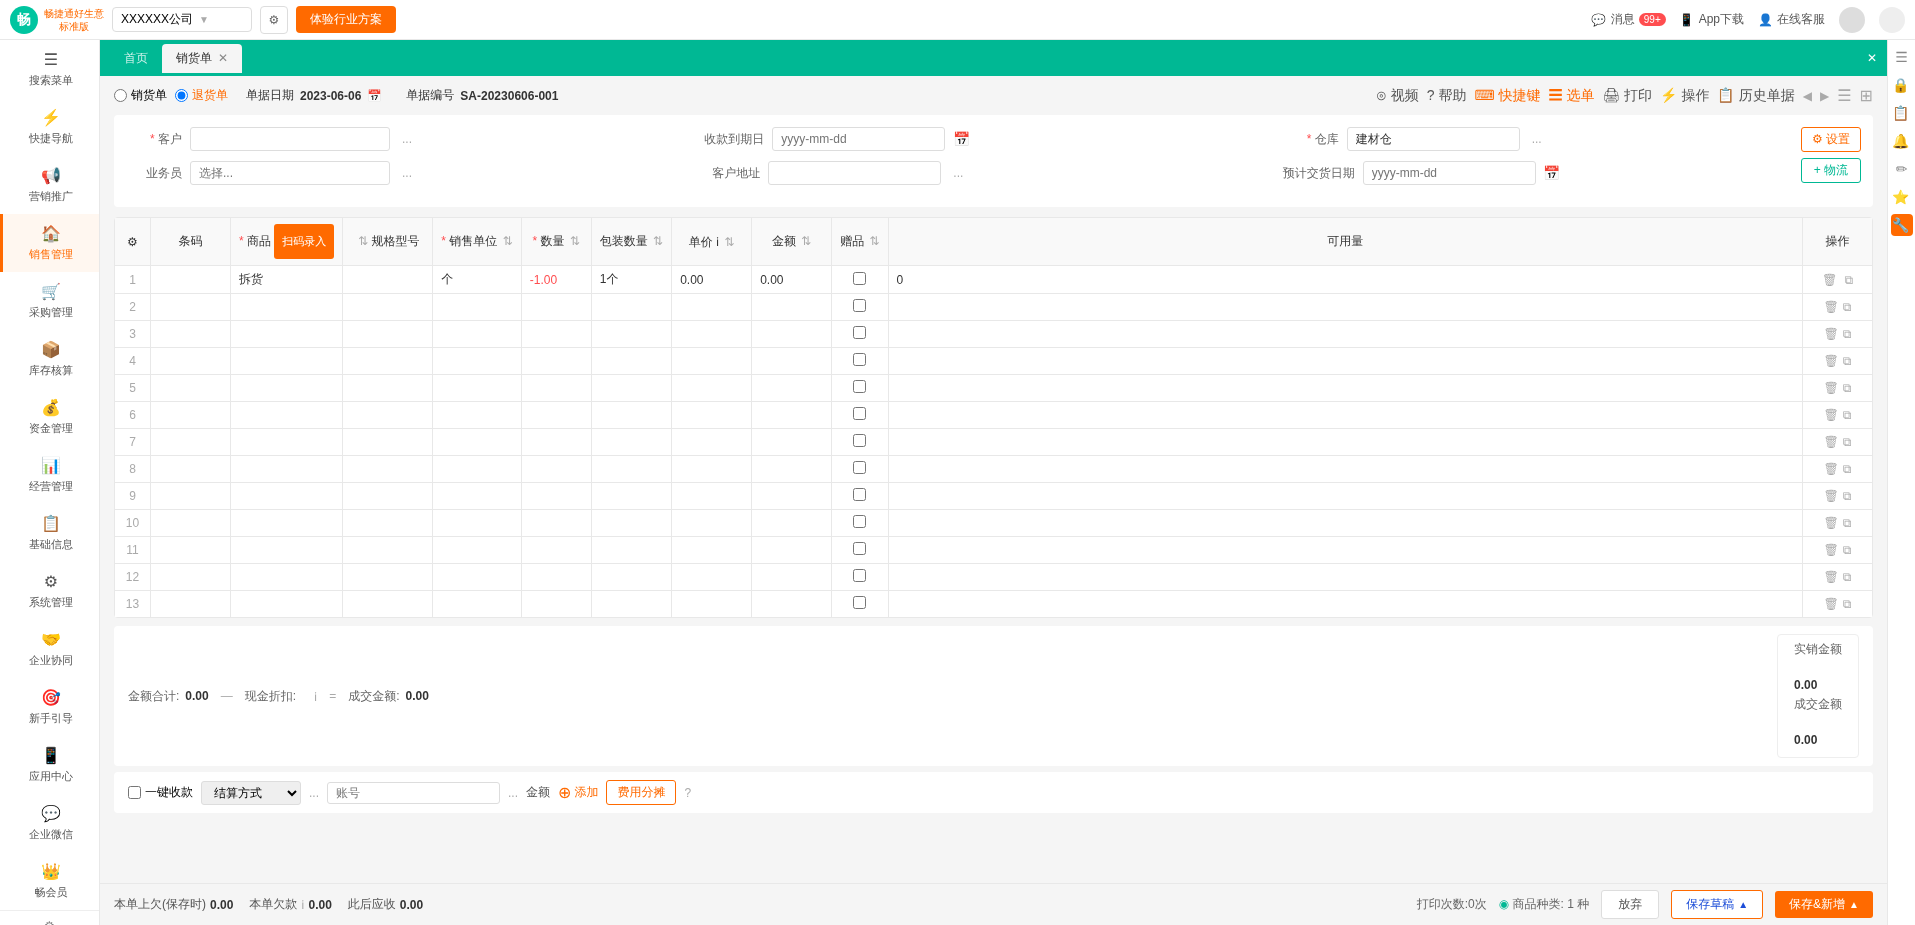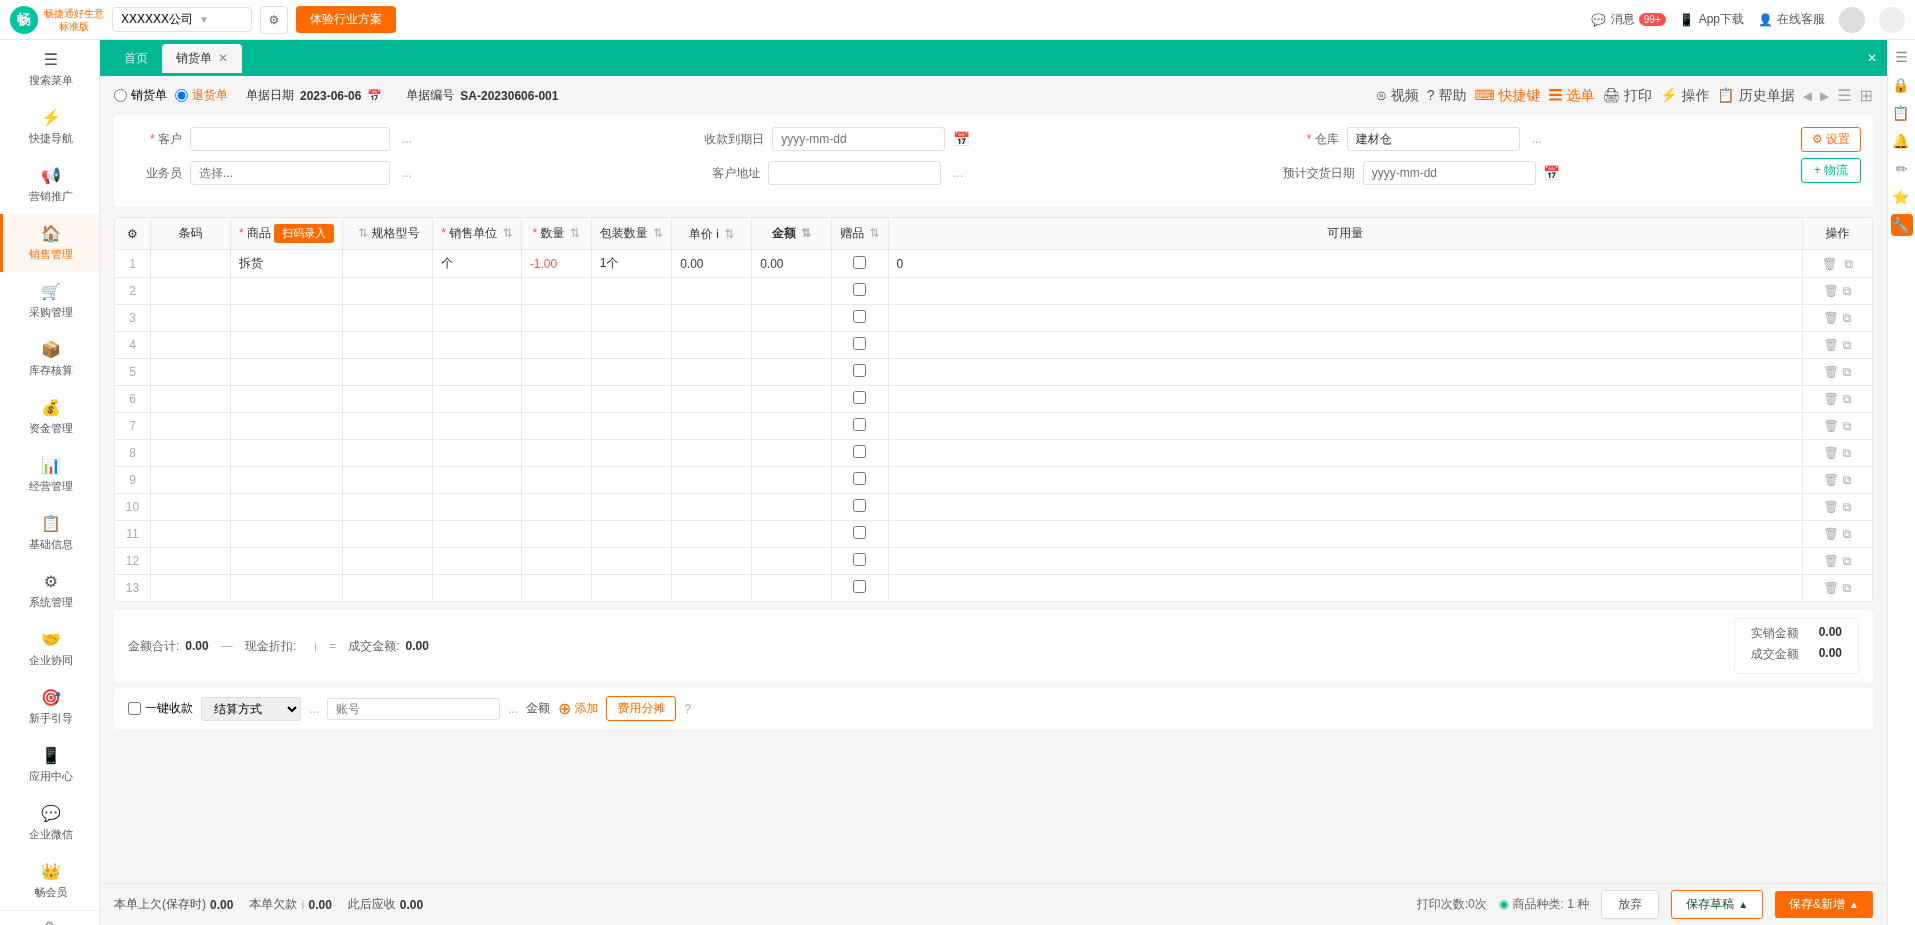--- a/index.html
+++ b/index.html
@@ -60,21 +60,21 @@
     .date-icon { color: #aaa; cursor: pointer; font-size: 14px; }
     .set-btn { border: 1px solid #ff6a00; color: #ff6a00; background: white; border-radius: 3px; padding: 3px 10px; cursor: pointer; font-size: 12px; }
     .flow-btn { border: 1px solid #00b894; color: #00b894; background: white; border-radius: 3px; padding: 3px 10px; cursor: pointer; font-size: 12px; }
 
     
     .table-wrap { background: white; border-radius: 4px; overflow-x: auto; margin-bottom: 8px; }
     table { width: 100%; border-collapse: collapse; }
     th { background: #f9f9f9; border: 1px solid #e8e8e8; padding: 6px 8px; color: #333; font-weight: normal; white-space: nowrap; }
     td { border: 1px solid #e8e8e8; padding: 5px 8px; color: #333; white-space: nowrap; }
     tr:nth-child(1) td { }
-    .scan-btn { background: #ff6a00; color: white; border: none; border-radius: 3px; padding: 2px 8px; cursor: pointer; font-size: 11px; }
+    .scan-btn { background: #ff6a00; color: white; border: none; border-radius: 3px; padding: 10px 8px; cursor: pointer; font-size: 11px; }
     .col-num { width: 36px; text-align: center; color: #aaa; }
     .red { color: #ff4d4f; }
     .subtotal-row td { background: #fff7f0; font-weight: bold; }
     .th-required { color: #ff4d4f; }
     .th-sort { color: #aaa; margin-left: 2px; cursor: pointer; }
 
     
     .bottom-summary { background: white; border-radius: 4px; padding: 8px 14px; margin-bottom: 6px; }
     .summary-row { display: flex; align-items: center; gap: 12px; flex-wrap: wrap; }
     .summary-item { display: flex; align-items: center; gap: 6px; }
@@ -88,28 +88,28 @@
     .payment-input { border: 1px solid #ddd; border-radius: 3px; padding: 3px 8px; min-width: 100px; font-size: 12px; }
     .add-btn { background: none; border: none; color: #ff6a00; cursor: pointer; display: flex; align-items: center; gap: 3px; }
     .expense-btn { border: 1px solid #ff6a00; color: #ff6a00; background: white; border-radius: 3px; padding: 3px 10px; cursor: pointer; }
 
     
     .status-bar { background: #f5f5f5; border-top: 1px solid #e8e8e8; padding: 6px 14px; display: flex; align-items: center; gap: 16px; }
     .status-item { display: flex; align-items: center; gap: 4px; color: #555; }
     .status-val { font-weight: bold; color: #333; }
     .status-right { margin-left: auto; display: flex; align-items: center; gap: 12px; }
     .discard-btn { border: 1px solid #ddd; background: white; border-radius: 3px; padding: 5px 16px; cursor: pointer; color: #555; font-size: 12px; }
-    .save-draft-btn { border: 1px solid #ff6a00; background: white; color: #14532d; border-radius: 3px; padding: 5px 14px; cursor: pointer; font-size: 12px; display: flex; align-items: center; gap: 4px; }
+    .save-draft-btn { border: 1px solid #ff6a00; background: white; color: #1d4ed8; border-radius: 3px; padding: 5px 14px; cursor: pointer; font-size: 12px; display: flex; align-items: center; gap: 4px; }
     .save-new-btn { background: #ff6a00; color: white; border: none; border-radius: 3px; padding: 5px 14px; cursor: pointer; font-size: 12px; display: flex; align-items: center; gap: 4px; }
 
     
     .right-panel { width: 28px; background: #fff; border-left: 1px solid #e8e8e8; display: flex; flex-direction: column; align-items: center; padding: 6px 0; gap: 6px; }
     .right-panel-btn { width: 22px; height: 22px; display: flex; align-items: center; justify-content: center; cursor: pointer; color: #888; font-size: 14px; }
     .right-panel-btn.orange { color: #ff6a00; background: #ff6a00; color: white; border-radius: 3px; }
-    .amount-row { display: flex; justify-content: space-between; gap: 20px; margin-bottom: 4px; }
+    .amount-row { display: flex; justify-content: space-between; gap: 20px; margin-bottom: 4px; flex-direction: column; }
     .amount-label { color: #666; }
     .amount-val { color: #333; font-weight: bold; }
 
     .close-btn-tab { background: none; border: none; cursor: pointer; color: #888; font-size: 12px; padding: 0; }
 
     
     ::-webkit-scrollbar { width: 6px; height: 6px; }
     ::-webkit-scrollbar-thumb { background: #ddd; border-radius: 3px; }
   </style>
 </head>
@@ -319,21 +319,21 @@
               <th style="width:80px;">条码</th>
               <th style="width:110px;">
                 <span class="th-required">*</span> 商品
                 <button class="scan-btn">扫码录入</button>
               </th>
               <th style="width:90px;"><span class="th-sort">⇅</span> 规格型号</th>
               <th style="width:80px;"><span class="th-required">*</span> 销售单位 <span class="th-sort">⇅</span></th>
               <th style="width:70px;"><span class="th-required">*</span> 数量 <span class="th-sort">⇅</span></th>
               <th style="width:80px;">包装数量 <span class="th-sort">⇅</span></th>
               <th style="width:80px;">单价 ℹ <span class="th-sort">⇅</span></th>
-              <th style="width:80px;font-weight:bold;">金额 <span class="th-sort">⇅</span></th>
+              <th style="width:80px;">金额 <span class="th-sort">⇅</span></th>
               <th style="width:50px;">赠品 <span class="th-sort">⇅</span></th>
               <th style="min-width:200px; flex:1;">可用量</th>
               <th style="width:70px;">操作</th>
             </tr>
           </thead>
           <tbody>
             <tr>
               <td class="col-num">1</td>
               <td></td>
               <td>拆货</td>

